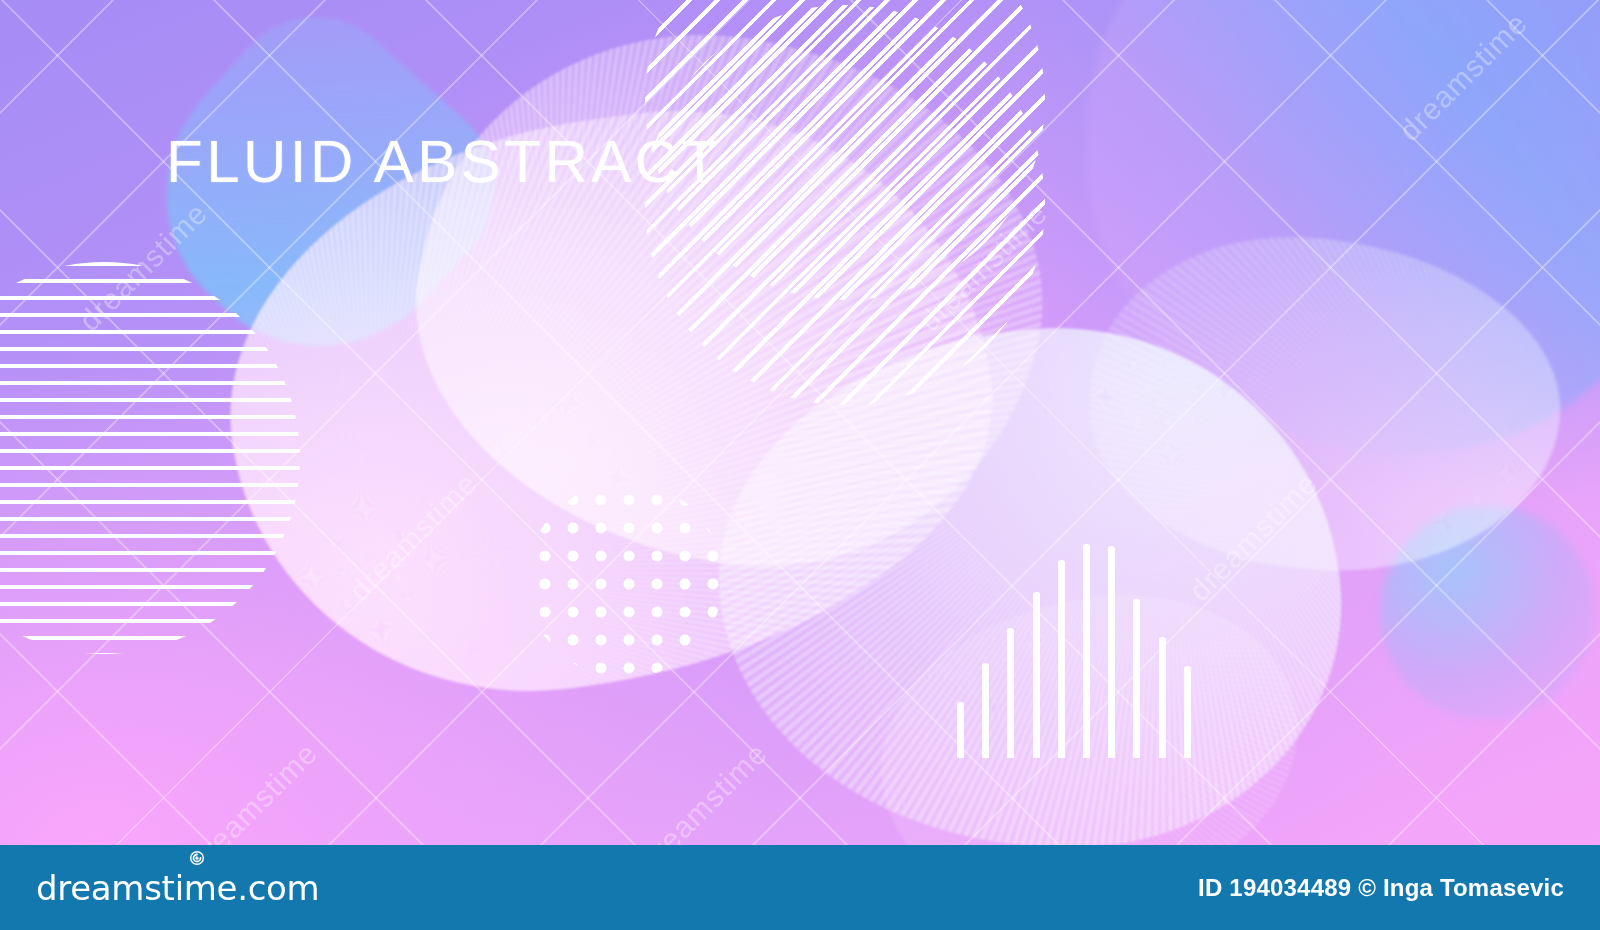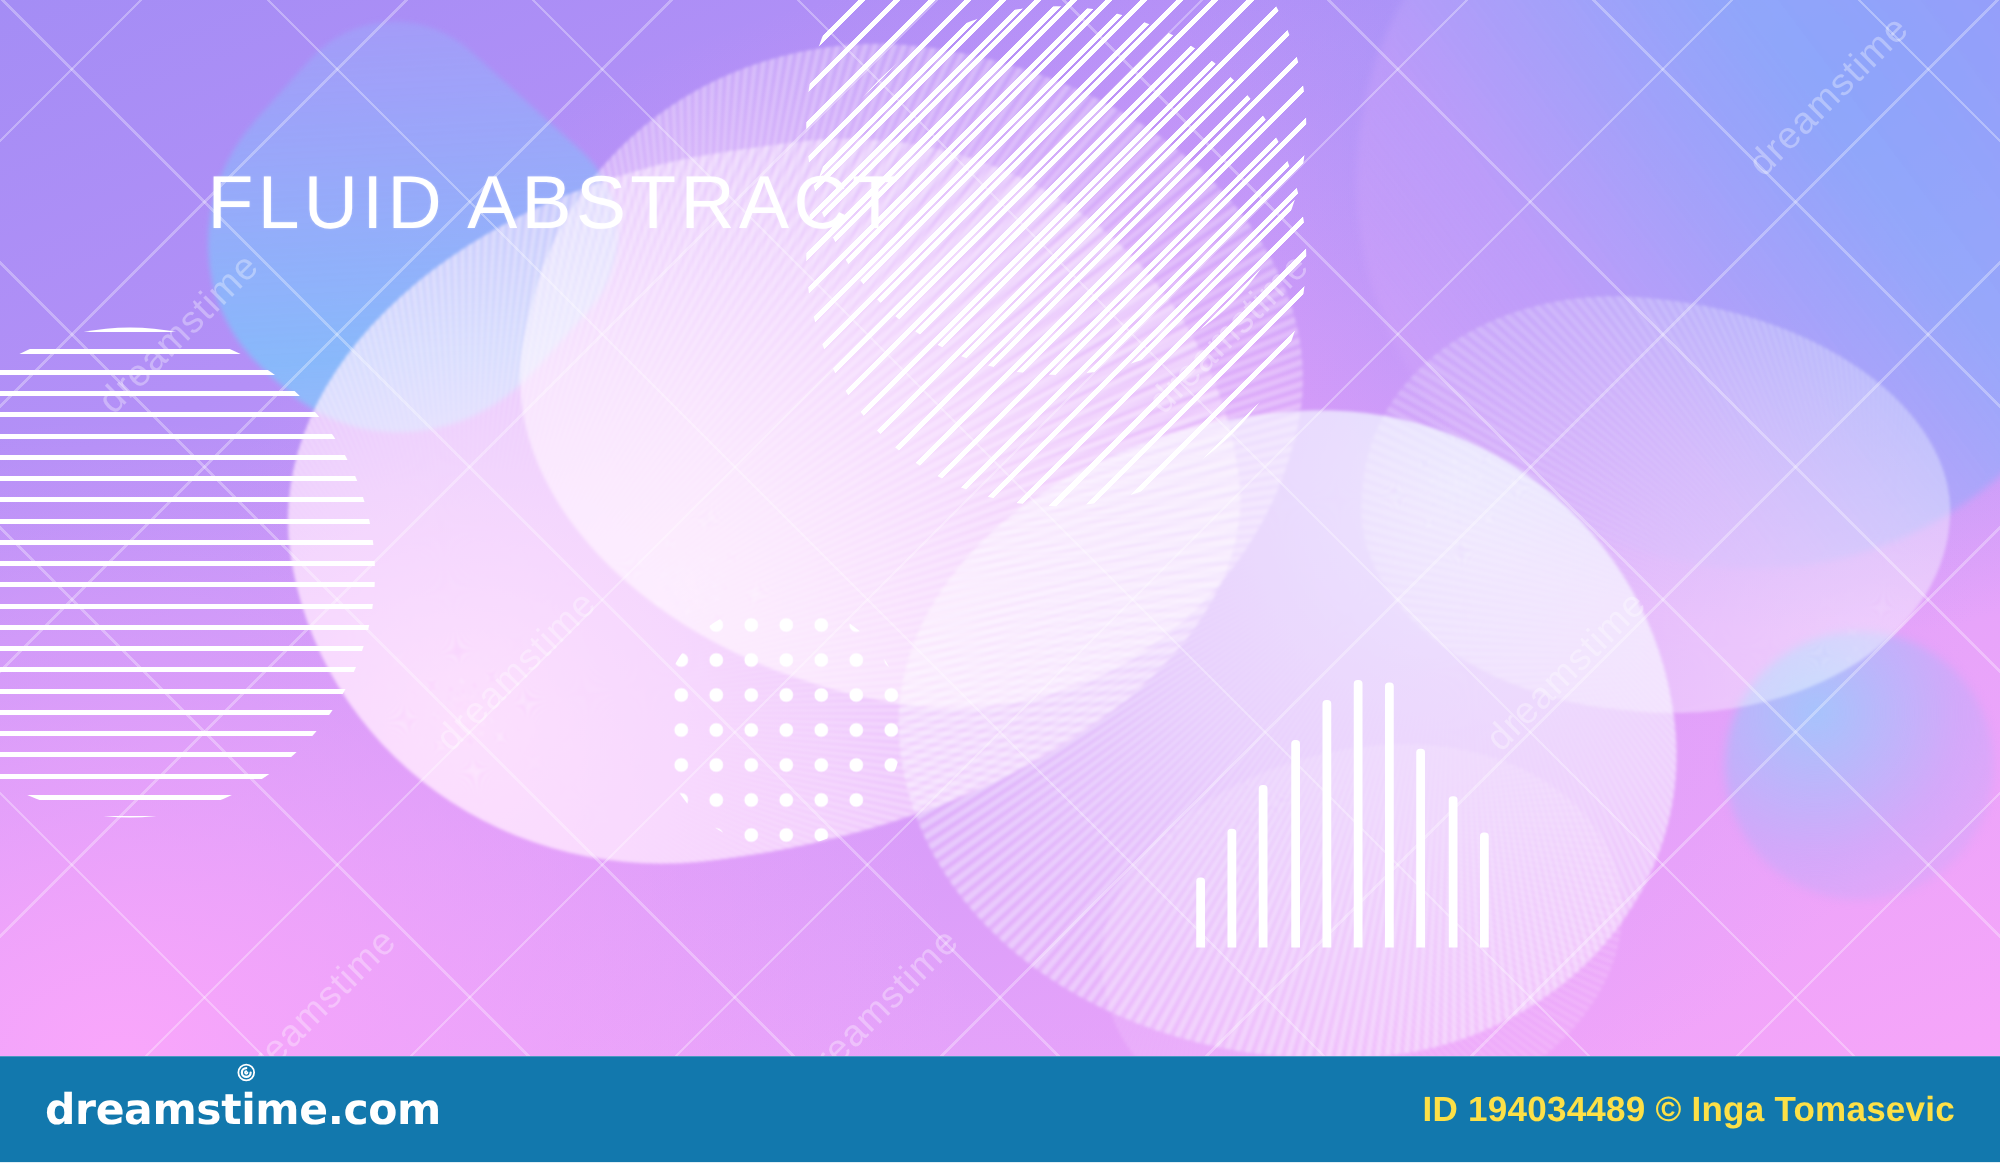--- a/index.html
+++ b/index.html
@@ -271,34 +271,34 @@
   }
   .brand {
     display: flex;
     align-items: baseline;
     position: relative;
   }
   .brand-text {
     color: #ffffff;
     font-family: "DejaVu Sans", sans-serif;
     font-size: 34px;
-    font-weight: 700;
+    font-weight: 400;
     letter-spacing: -0.3px;
   }
   .brand-mark {
     position: absolute;
     left: 152px;
     top: -19px;
     width: 18px;
     height: 18px;
   }
   .credit {
-    color: #fde047;
+    color: #ffffff;
     font-family: "Liberation Sans", sans-serif;
-    font-size: 28px;
+    font-size: 24px;
     font-weight: bold;
     letter-spacing: 0.2px;
     white-space: nowrap;
   }
 </style>
 </head>
 <body>
 
 <div id="stage">
 

